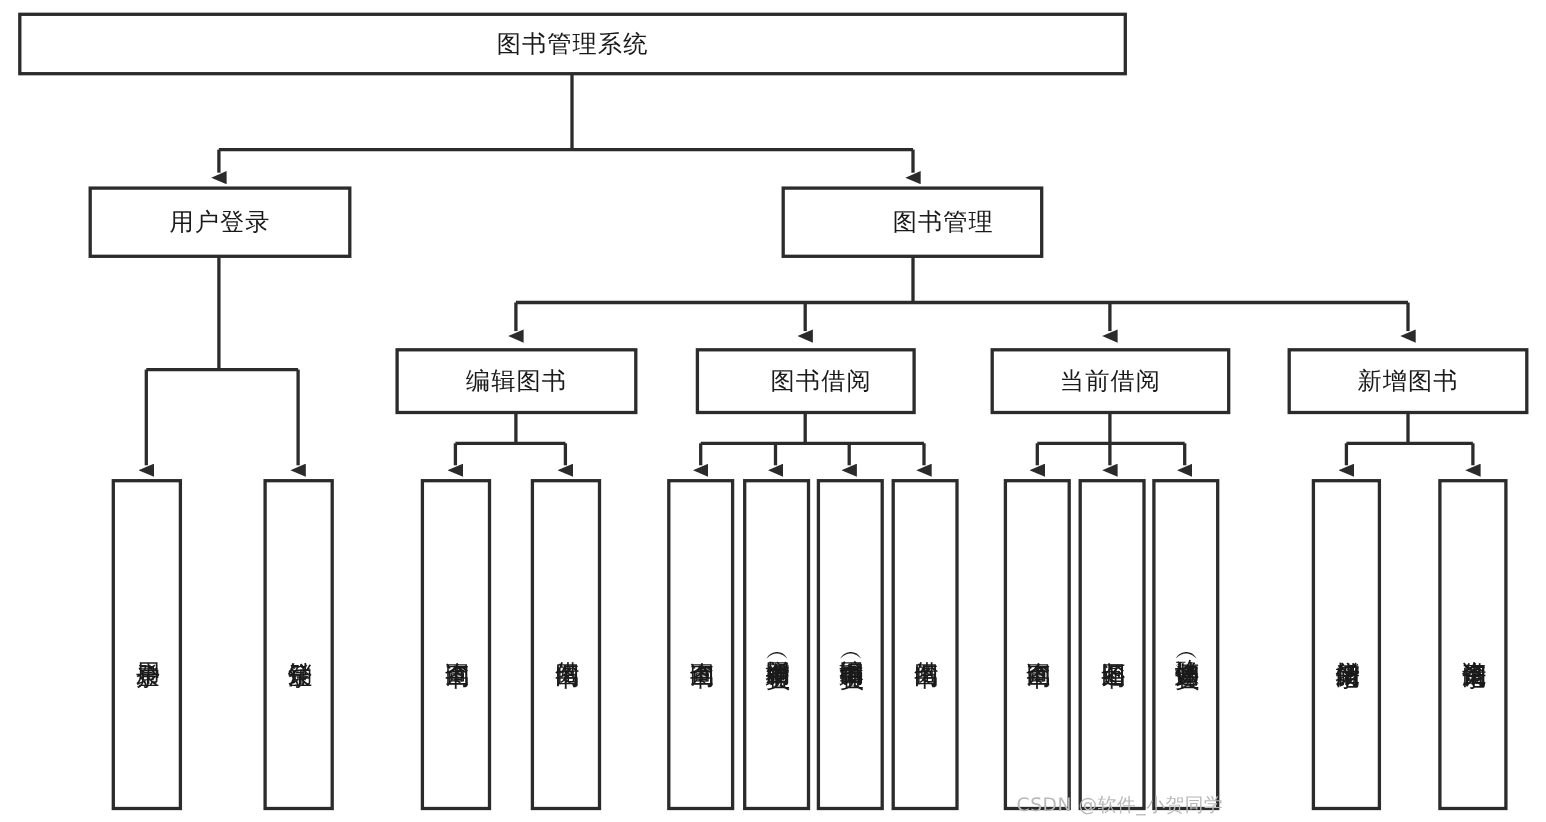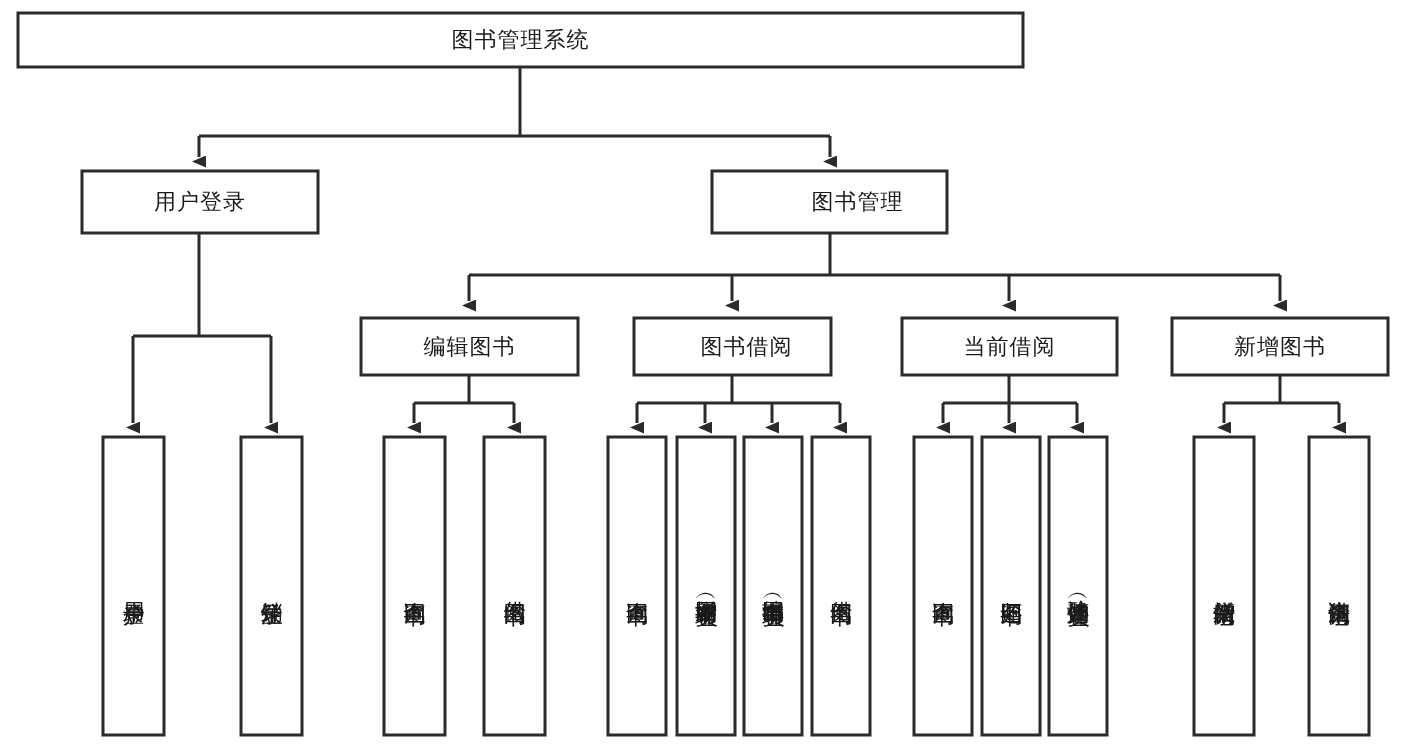--- a/index.html
+++ b/index.html
@@ -153,13 +153,14 @@
   <div class="vlabel" style="left:744px;top:437px;width:58px;height:298px;">编辑图书（管理员）</div>
   <div class="vlabel" style="left:812px;top:437px;width:58px;height:298px;">借阅图书</div>
 
   <div class="vlabel" style="left:914px;top:437px;width:58px;height:298px;">查询图书</div>
   <div class="vlabel" style="left:982px;top:437px;width:58px;height:298px;">归还图书</div>
   <div class="vlabel" style="left:1049px;top:437px;width:58px;height:298px;">确认归还（管理员）</div>
 
   <div class="vlabel" style="left:1194px;top:437px;width:60px;height:298px;">新增借阅记录</div>
   <div class="vlabel" style="left:1309px;top:437px;width:60px;height:298px;">查询借阅记录</div>
 
+  <div id="watermark">CSDN @软件_小贺同学</div>
 </div>
 
 </body></html>

